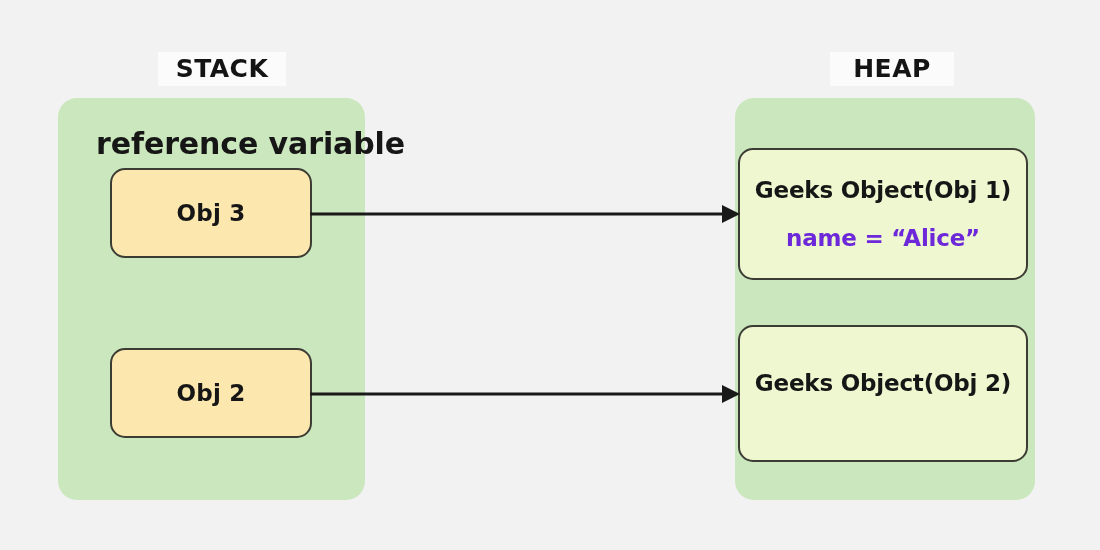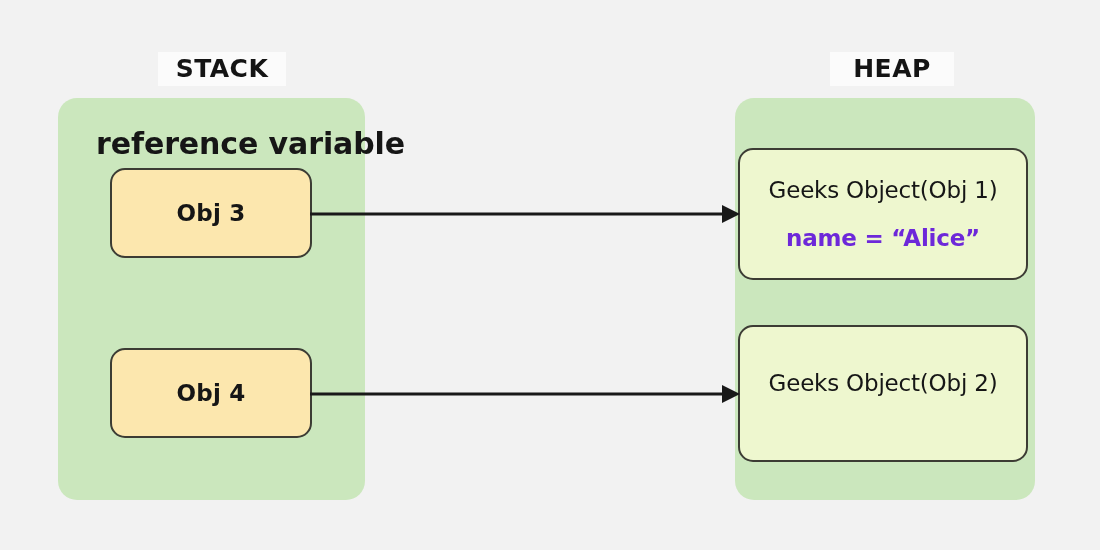--- a/index.html
+++ b/index.html
@@ -92,21 +92,21 @@
     box-sizing: border-box;
     display: flex;
     flex-direction: column;
     align-items: center;
     justify-content: center;
   }
   #heap-object-1 { top: 148px; height: 132px; }
   #heap-object-2 { top: 325px; height: 137px; gap: 30px; }
   .heap-object .object-title {
     font-size: 23px;
-    font-weight: 400;
+    font-weight: 700;
     color: #161616;
     letter-spacing: -0.2px;
     margin-bottom: 22px;
   }
   .heap-object .object-field {
     font-size: 23px;
     font-weight: 700;
     color: #6d28d9;
     letter-spacing: -0.2px;
   }
@@ -133,21 +133,21 @@
 
   <div id="stack-region" class="region-box"></div>
 
   <div id="reference-variable-label">reference variable</div>
 
   <div id="stack-slot-obj1" class="stack-slot">
     <span class="slot-label">Obj 3</span>
   </div>
 
   <div id="stack-slot-obj2" class="stack-slot">
-    <span class="slot-label">Obj 4</span>
+    <span class="slot-label">Obj 2</span>
   </div>
 
   <div id="heap-region" class="region-box"></div>
 
   <div id="heap-object-1" class="heap-object">
     <span class="object-title">Geeks Object(Obj 1)</span>
     <span class="object-field">name = “Alice”</span>
   </div>
 
   <div id="heap-object-2" class="heap-object">

